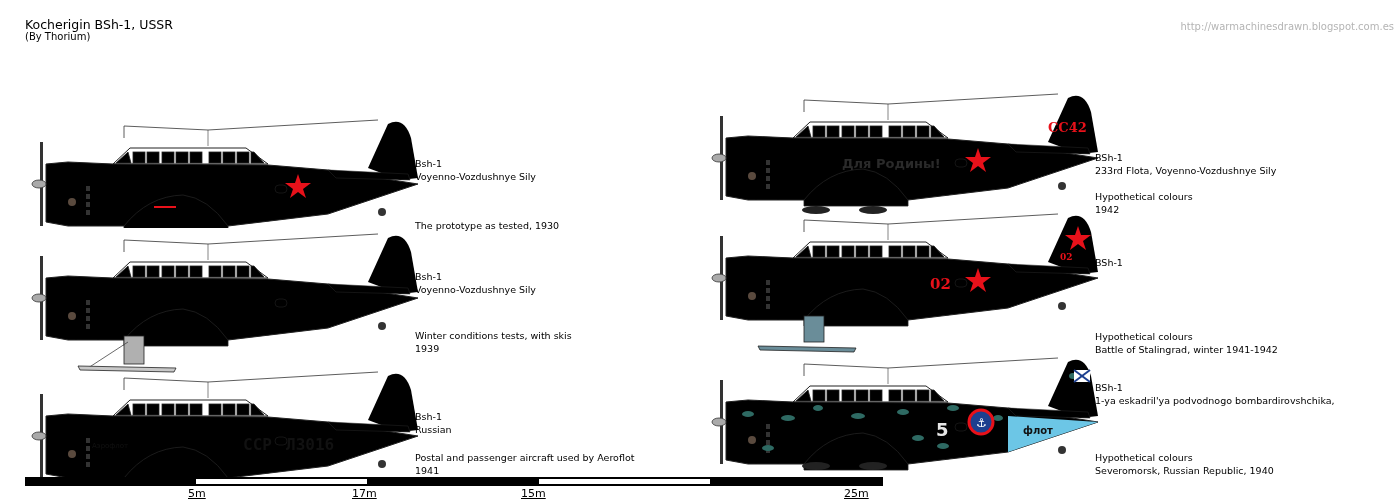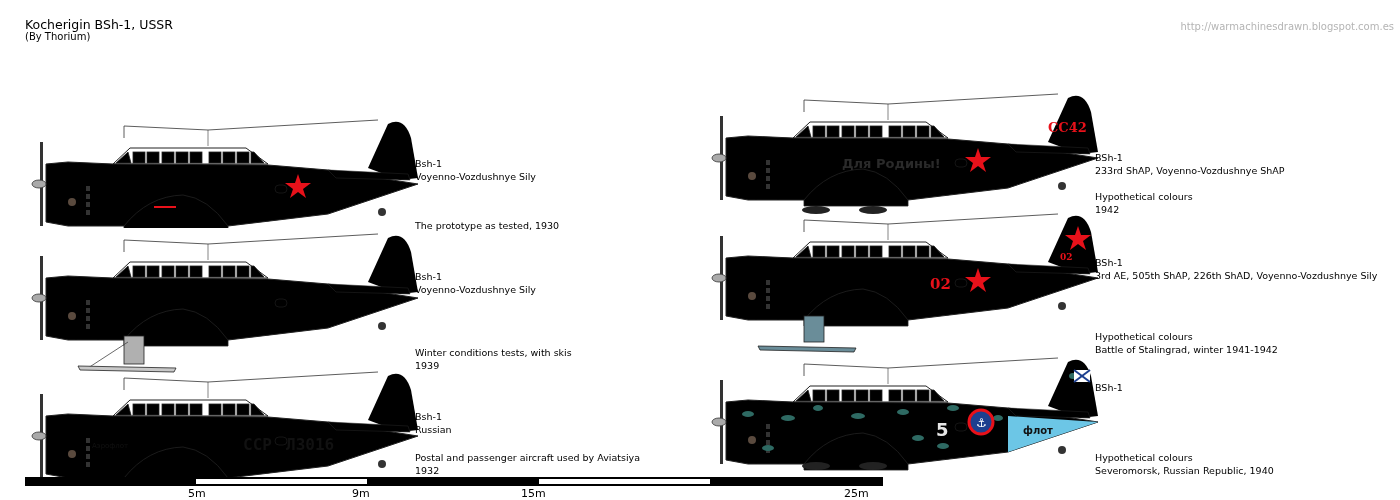--- a/index.html
+++ b/index.html
@@ -6,21 +6,21 @@
   body{width:1400px;height:500px;position:relative;overflow:hidden;font-family:"DejaVu Sans","Liberation Sans",sans-serif;color:#000;}
   .title{position:absolute;left:25px;top:18px;font-size:12.5px;line-height:14px;}
   .subtitle{position:absolute;left:25px;top:31px;font-size:10px;line-height:11px;}
   .url{position:absolute;right:6px;top:21px;font-size:10px;color:#b4b4b4;}
   .lbl{position:absolute;font-size:9.5px;line-height:12.5px;white-space:nowrap;}
   .plane{position:absolute;}
   .scale{position:absolute;left:25px;top:477px;width:858px;height:9px;}
   .scale .seg{position:absolute;top:0;height:9px;}
   .scale .blk{background:#000;}
   .scale .wht{background:#fff;top:2px;height:5px;}
-  .tick{position:absolute;top:487px;font-size:11px;}
+  .tick{position:absolute;top:487px;font-size:11px;text-decoration:underline;}
 </style>
 </head>
 <body>
 
 <div class="title">Kocherigin BSh-1, USSR</div>
 <div class="subtitle">(By Thorium)</div>
 <div class="url">http://warmachinesdrawn.blogspot.com.es</div>
 
 <svg width="0" height="0" style="position:absolute">
   <defs>
@@ -106,63 +106,63 @@
       </g>
     <rect x="96" y="104" width="20" height="28" fill="#b0b0b0" stroke="#222" stroke-width="0.8"></rect>
     <line x1="60" y1="136" x2="100" y2="110" stroke="#444" stroke-width="0.8"></line>
     <path d="M50,134 L148,136 L146,140 L52,138 Z" fill="#c8c8c8" stroke="#222" stroke-width="0.8"></path>
   </svg>
 </div>
 <div class="lbl" style="left:415px;top:271px;">
   <div>Bsh-1</div>
   <div>Voyenno-Vozdushnye Sily</div>
 </div>
-<div class="lbl" style="left:415px;top:347px;">
+<div class="lbl" style="left:415px;top:330px;">
   <div>Winter conditions tests, with skis</div>
   <div>1939</div>
 </div>
 
 <div class="plane" style="left:28px;top:370px;width:400px;height:110px;">
   <svg width="400" height="110">
     <style>.p3 .body{fill:#d2d2d2}.p3 .fin{fill:#cfcfcf;stroke:#222;stroke-width:1}.p3 .stab{fill:#bcbcbc}.p3 .glass{fill:#4a86a8}.p3 .wing{fill:#bdbdbd}</style>
     <g class="p3">
         <use href="#plane-base"></use>
       </g>
     <text x="64" y="78" font-size="7" font-family="DejaVu Sans, sans-serif" fill="#111">Аэрофлот</text>
     <text x="215" y="80" font-size="16" font-weight="bold" font-family="DejaVu Sans Mono, monospace" fill="#111">ССР</text>
     <text x="258" y="80" font-size="16" font-weight="bold" font-family="DejaVu Sans Mono, monospace" fill="#111">Л3016</text>
   </svg>
 </div>
 <div class="lbl" style="left:415px;top:411px;">
   <div>Bsh-1</div>
   <div>Russian</div>
 </div>
 <div class="lbl" style="left:415px;top:452px;">
-  <div>Postal and passenger aircraft used by Aviatsiya</div>
-  <div>1932</div>
+  <div>Postal and passenger aircraft used by Aeroflot</div>
+  <div>1941</div>
 </div>
 
 <div class="plane" style="left:708px;top:92px;width:400px;height:130px;">
   <svg width="400" height="130">
     <style>.p4 .body{fill:#6b7d3a}.p4 .fin{fill:#667a37;stroke:#222;stroke-width:1}.p4 .stab{fill:#5e7133}.p4 .glass{fill:#4a86a8}.p4 .wing{fill:#6a8d99}</style>
     <g class="p4">
         <use href="#plane-base"></use>
       </g>
     <text x="340" y="40" font-size="13" font-weight="bold" font-family="DejaVu Serif, serif" fill="#e8111a">CC42</text>
     <text x="134" y="76" font-size="13" font-weight="bold" font-family="DejaVu Sans, sans-serif" fill="#2a2a2a">Для Родины!</text>
     <polygon points="270,56 273,65 283,65 275,71 278,80 270,74 262,80 265,71 257,65 267,65" fill="#e8111a"></polygon>
     <g fill="#222">
         <ellipse cx="108" cy="118" rx="14" ry="4"></ellipse>
         <ellipse cx="165" cy="118" rx="14" ry="4"></ellipse>
       </g>
   </svg>
 </div>
 <div class="lbl" style="left:1095px;top:152px;">
   <div>BSh-1</div>
-  <div>233rd ShAP, Voyenno-Vozdushnye ShAP</div>
+  <div>233rd Flota, Voyenno-Vozdushnye Sily</div>
 </div>
 <div class="lbl" style="left:1095px;top:191px;">
   <div>Hypothetical colours</div>
   <div>1942</div>
 </div>
 
 <div class="plane" style="left:708px;top:212px;width:400px;height:145px;">
   <svg width="400" height="145">
     <style>.p5 .body{fill:#eeeeee}.p5 .fin{fill:#eaeaea;stroke:#222;stroke-width:1}.p5 .stab{fill:#d0d0d0}.p5 .glass{fill:#4a86a8}.p5 .wing{fill:#6a8d99}</style>
     <g class="p5">
@@ -171,21 +171,20 @@
     <polygon points="370,14 373,23 383,23 375,29 378,38 370,32 362,38 365,29 357,23 367,23" fill="#e8111a"></polygon>
     <text x="352" y="48" font-size="9" font-weight="bold" font-family="DejaVu Serif, serif" fill="#e8111a">02</text>
     <text x="222" y="77" font-size="15" font-weight="bold" font-family="DejaVu Serif, serif" fill="#e8111a">02</text>
     <polygon points="270,56 273,65 283,65 275,71 278,80 270,74 262,80 265,71 257,65 267,65" fill="#e8111a"></polygon>
     <rect x="96" y="104" width="20" height="26" fill="#6a8d99" stroke="#222" stroke-width="0.8"></rect>
     <path d="M50,134 L148,136 L146,140 L52,138 Z" fill="#6a8d99" stroke="#222" stroke-width="0.8"></path>
   </svg>
 </div>
 <div class="lbl" style="left:1095px;top:257px;">
   <div>BSh-1</div>
-  <div>3rd AE, 505th ShAP, 226th ShAD, Voyenno-Vozdushnye Sily</div>
 </div>
 <div class="lbl" style="left:1095px;top:331px;">
   <div>Hypothetical colours</div>
   <div>Battle of Stalingrad, winter 1941-1942</div>
 </div>
 
 <div class="plane" style="left:708px;top:356px;width:400px;height:120px;">
   <svg width="400" height="120">
     <style>.p6 .body{fill:#d0d0d0}.p6 .fin{fill:#cfcfcf;stroke:#222;stroke-width:1}.p6 .stab{fill:#6cc6e6}.p6 .glass{fill:#4a86a8}.p6 .wing{fill:#6cc6e6}</style>
     <g class="p6">
@@ -215,28 +214,29 @@
       <line x1="382" y1="14" x2="366" y2="26" stroke="#1d3f8f" stroke-width="2"></line>
     </g>
     <g fill="#222">
         <ellipse cx="108" cy="110" rx="14" ry="4"></ellipse>
         <ellipse cx="165" cy="110" rx="14" ry="4"></ellipse>
       </g>
   </svg>
 </div>
 <div class="lbl" style="left:1095px;top:382px;">
   <div>BSh-1</div>
+  <div>1-ya eskadril'ya podvodnogo bombardirovshchika,</div>
 </div>
 <div class="lbl" style="left:1095px;top:452px;">
   <div>Hypothetical colours</div>
   <div>Severomorsk, Russian Republic, 1940</div>
 </div>
 
 <div class="scale">
   <div class="seg blk" style="left:0;width:858px;"></div>
   <div class="seg wht" style="left:171px;width:171px;"></div>
   <div class="seg wht" style="left:514px;width:171px;"></div>
 </div>
 <div class="tick" style="left:188px;">5m</div>
-<div class="tick" style="left:352px;">9m</div>
+<div class="tick" style="left:352px;">17m</div>
 <div class="tick" style="left:521px;">15m</div>
 <div class="tick" style="left:692px;margin-top:36px;">20m</div>
 <div class="tick" style="left:844px;">25m</div>
 
 </body></html>

